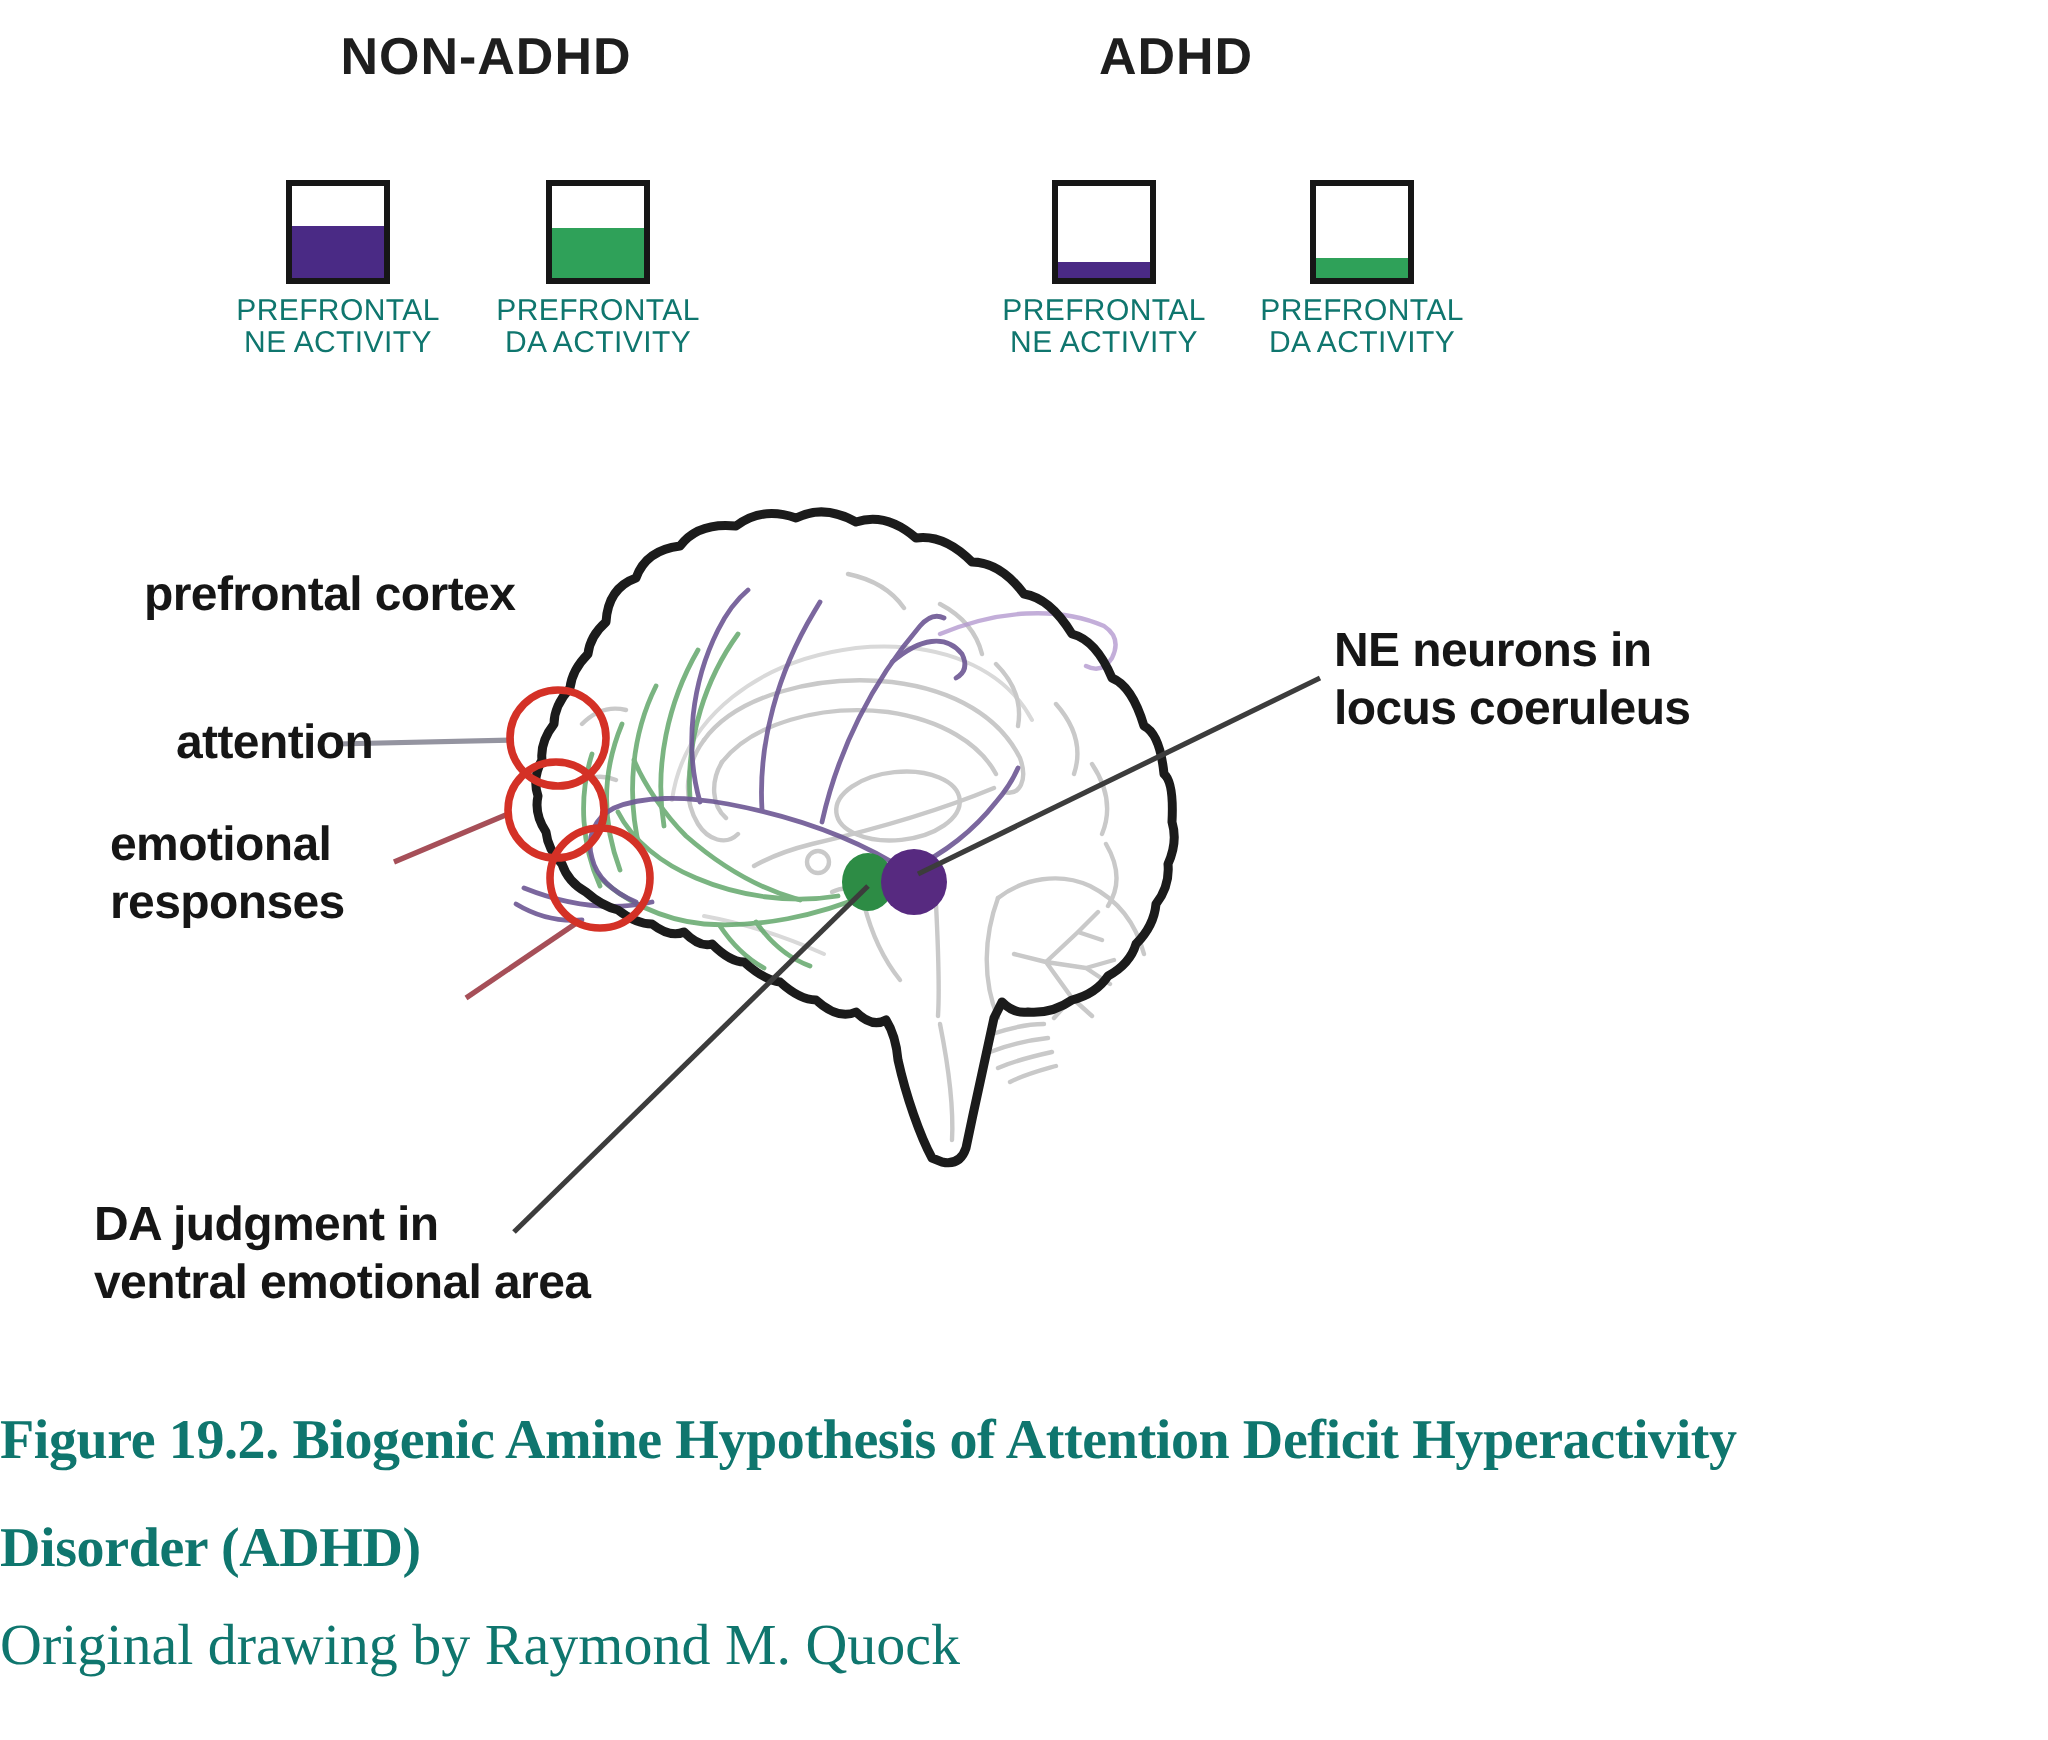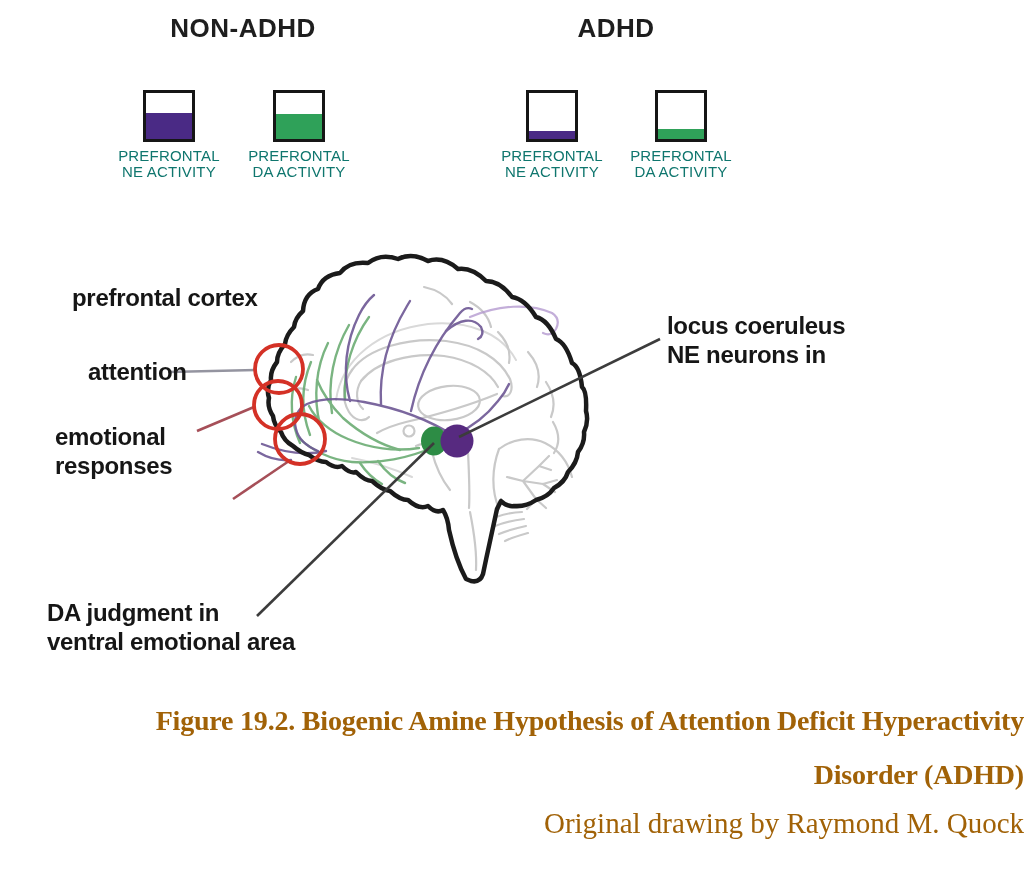--- a/index.html
+++ b/index.html
@@ -7,33 +7,33 @@
           font-family:"Liberation Sans",sans-serif;color:#1c1c1c;border-radius:12px;}
   .group-title{position:absolute;top:13px;width:240px;text-align:center;
                font-size:26px;font-weight:bold;letter-spacing:.5px;color:#1e1e1e;}
   .meter{position:absolute;top:90px;width:140px;text-align:center;}
   .meter-box{position:relative;width:46px;height:46px;border:3px solid #161616;margin:0 auto;background:#fff;}
   .meter-fill{position:absolute;left:0;right:0;bottom:0;height:50%;}
   .meter-label{margin-top:6px;font-size:15px;line-height:16px;color:#0f766e;letter-spacing:.2px;}
   .dlabel{position:absolute;font-size:24px;font-weight:bold;line-height:29px;
           letter-spacing:-.3px;color:#161616;white-space:nowrap;}
   .dlabel span{display:block;}
-  .caption{position:absolute;left:0;width:1024px;text-align:right;
-           font-family:"Liberation Serif",serif;color:#a16207;white-space:nowrap;}
+  .caption{position:absolute;left:0;width:1024px;text-align:left;
+           font-family:"Liberation Serif",serif;color:#0f766e;white-space:nowrap;}
   .cap-bold{font-weight:bold;font-size:28px;letter-spacing:-.2px;}
   .cap-reg{font-weight:normal;font-size:29px;}
   svg{position:absolute;left:0;top:0;}
 </style>
 </head>
 <body>
 
 <div class="canvas">
 
   <div class="group-title" style="left:123px;">NON-ADHD</div>
-  <div class="group-title" style="left:496px;">ADHD</div>
+  <div class="group-title" style="left:468px;">ADHD</div>
 
   <div class="meter" style="left:99px;">
     <div class="meter-box">
       <div class="meter-fill" style="height: 56%; background: rgb(74, 42, 133);"></div>
     </div>
     <div class="meter-label">
       <span>PREFRONTAL</span><br>
       <span>NE ACTIVITY</span>
     </div>
   </div>
@@ -153,29 +153,29 @@
       <circle cx="279" cy="369" r="24"></circle>
       <circle cx="278" cy="405" r="24"></circle>
       <circle cx="300" cy="439" r="25"></circle>
     </g>
   </svg>
 
   <div class="dlabel" style="left:72px;top:283px;">prefrontal cortex</div>
 
   <div class="dlabel" style="left:45px;top:357px;margin-left:43px;">attention</div>
 
-  <div class="dlabel" style="left:55px;top:408px;margin-top:14px;">
+  <div class="dlabel" style="left:55px;top:408px;">
     <span>emotional</span>
     <span>responses</span>
   </div>
 
 
   <div class="dlabel" style="left:667px;top:311px;">
+    <span>NE neurons in</span>
     <span>locus coeruleus</span>
-    <span>NE neurons in</span>
   </div>
 
   <div class="dlabel" style="left:47px;top:598px;">
     <span>DA judgment in</span>
     <span>ventral emotional area</span>
   </div>
 
   <div class="caption cap-bold" style="top:705px;">Figure 19.2. Biogenic Amine Hypothesis of Attention Deficit Hyperactivity</div>
   <div class="caption cap-bold" style="top:759px;">Disorder (ADHD)</div>
   <div class="caption cap-reg" style="top:807px;">Original drawing by Raymond M. Quock</div>

